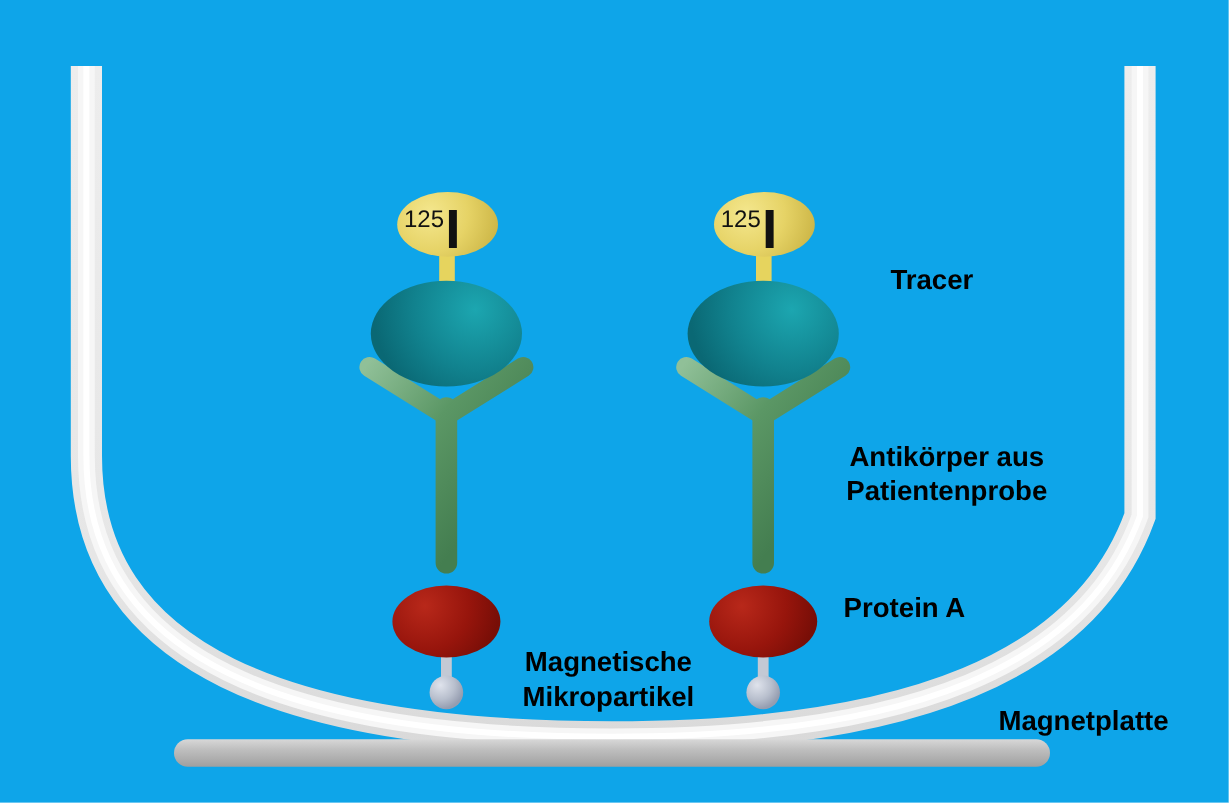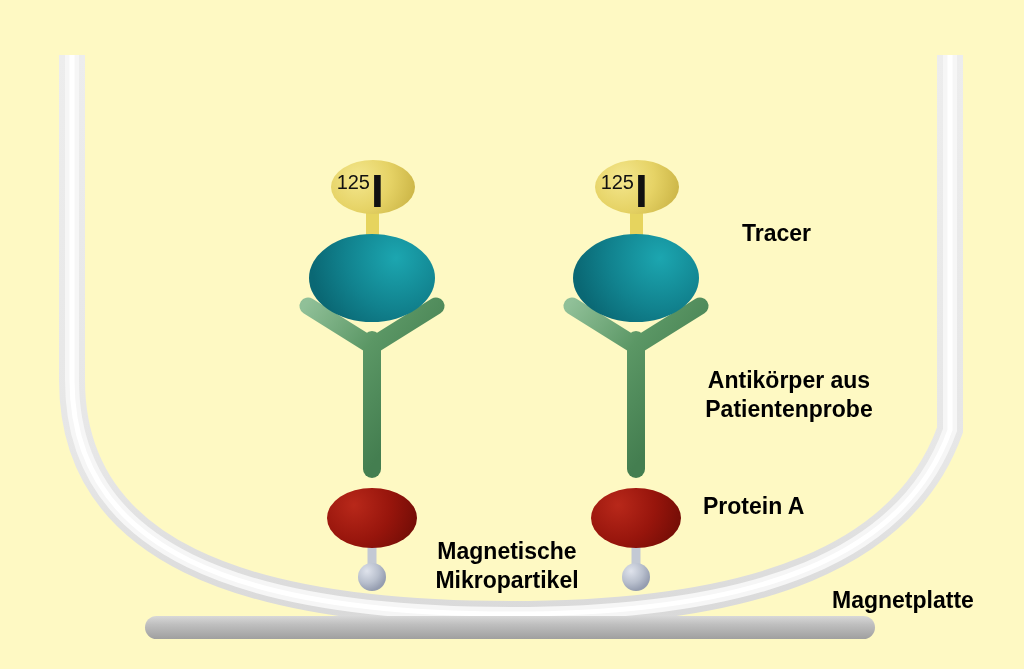--- a/index.html
+++ b/index.html
@@ -8,21 +8,21 @@
     background: #ffffff;
     width: 1024px;
     height: 669px;
     overflow: hidden;
     font-family: "Liberation Sans", sans-serif;
   }
   .stage {
     position: relative;
     width: 1024px;
     height: 669px;
-    background: #fef9c3;
+    background: #0ea5e9;
   }
   svg text.diagram-label {
     font-family: "Liberation Sans", "DejaVu Sans", sans-serif;
     font-weight: bold;
     font-size: 23px;
     fill: #000000;
   }
   svg text.isotope-mass {
     font-family: "Liberation Sans", "DejaVu Sans", sans-serif;
     font-size: 20px;

